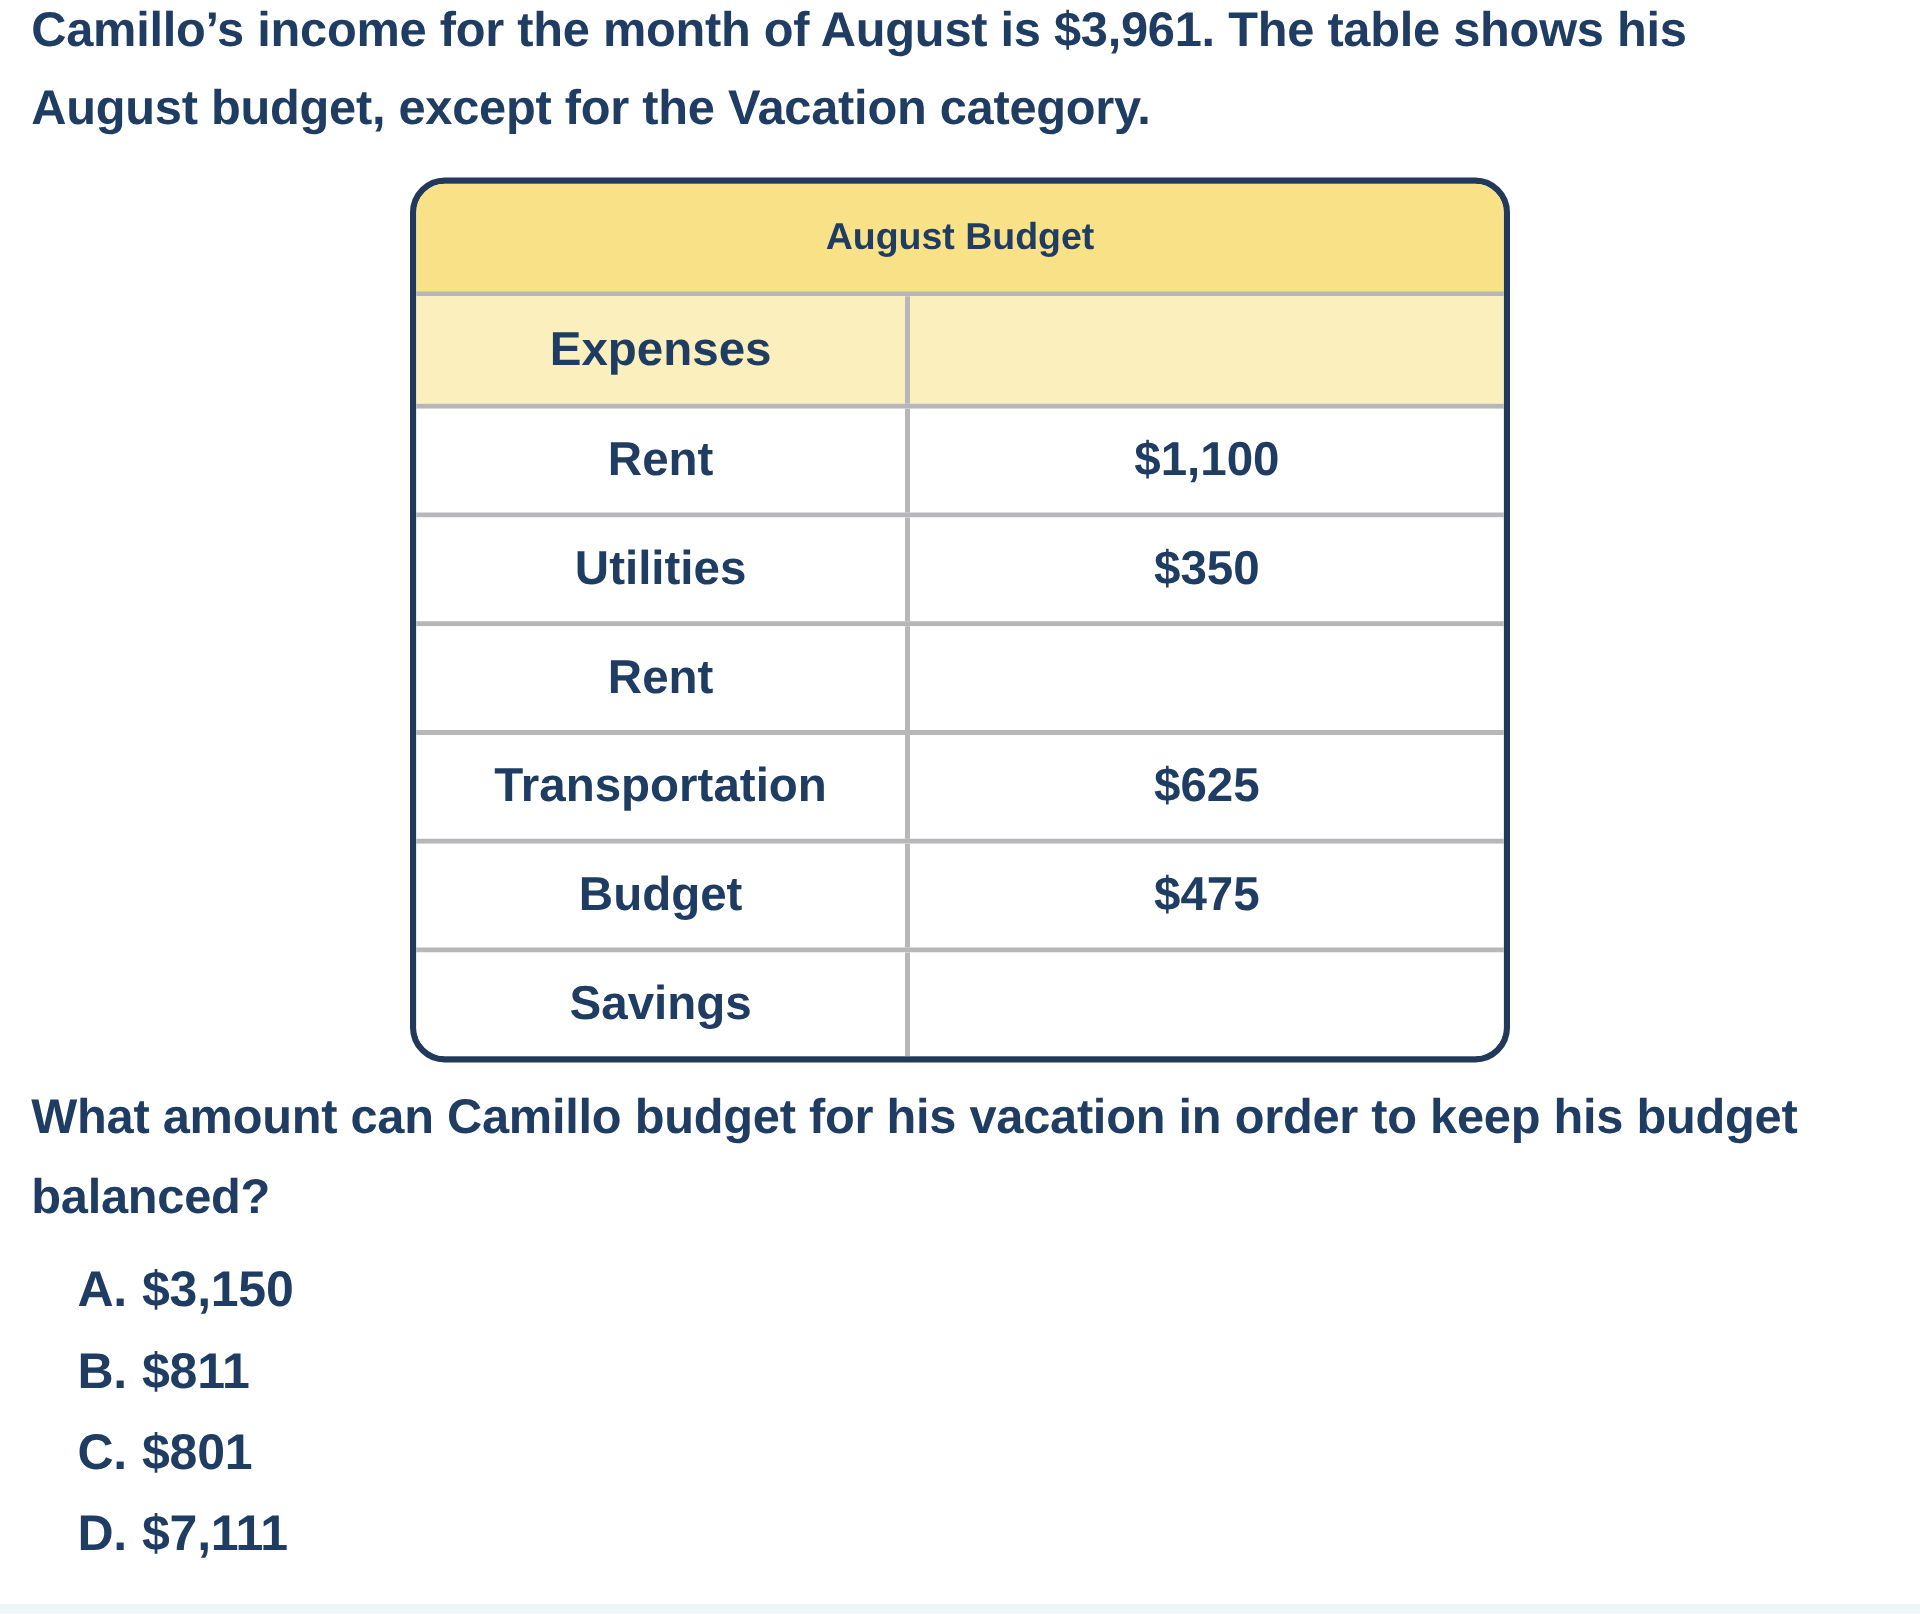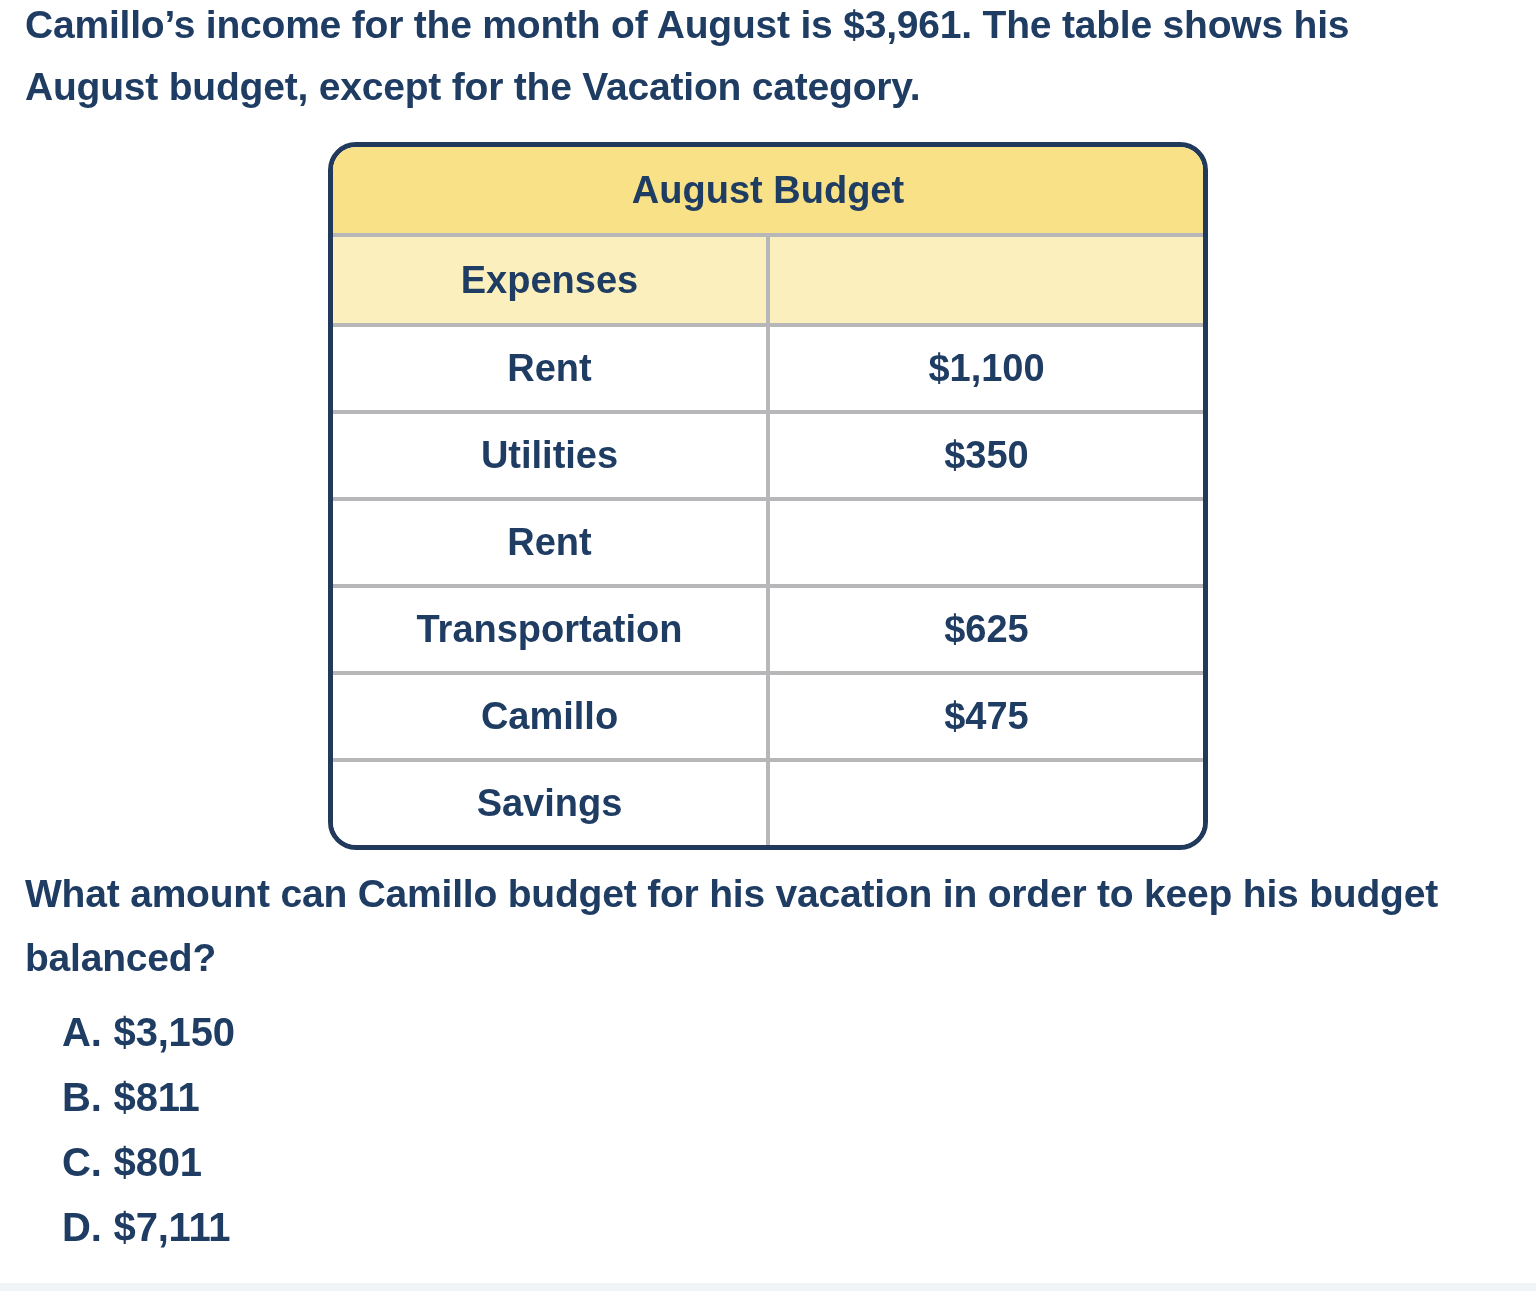--- a/index.html
+++ b/index.html
@@ -48,21 +48,21 @@
     border-radius: 28px;
     overflow: hidden;
     background: #ffffff;
   }
   .table-title {
     height: 86px;
     background: var(--title-bg);
     display: flex;
     align-items: center;
     justify-content: center;
-    font-size: 38px;
+    font-size: 30px;
     font-weight: 600;
   }
   .h-sep {
     height: 4px;
     background: var(--grid-line);
   }
   .t-row {
     display: flex;
     height: 83px;
     background: #ffffff;
@@ -71,21 +71,21 @@
     height: 86px;
     background: var(--header-bg);
   }
   .cell {
     display: flex;
     align-items: center;
     justify-content: center;
     font-size: 38px;
     font-weight: 600;
   }
-  .cell.expense-col { width: 433px; border-radius: 15px; }
+  .cell.expense-col { width: 391px; border-radius: 15px; }
   .v-sep {
     width: 4px;
     background: var(--grid-line);
   }
   .cell.amount-col { flex: 1; }
   .options {
     position: absolute;
     left: 62px;
     top: 1000px;
   }
@@ -144,21 +144,21 @@
 
   <div class="h-sep"></div>
   <div class="t-row">
     <div class="cell expense-col">Transportation</div>
     <div class="v-sep"></div>
     <div class="cell amount-col">$625</div>
   </div>
 
   <div class="h-sep"></div>
   <div class="t-row">
-    <div class="cell expense-col">Camillo</div>
+    <div class="cell expense-col">Budget</div>
     <div class="v-sep"></div>
     <div class="cell amount-col">$475</div>
   </div>
 
   <div class="h-sep"></div>
   <div class="t-row">
     <div class="cell expense-col">Savings</div>
     <div class="v-sep"></div>
     <div class="cell amount-col"></div>
   </div>

